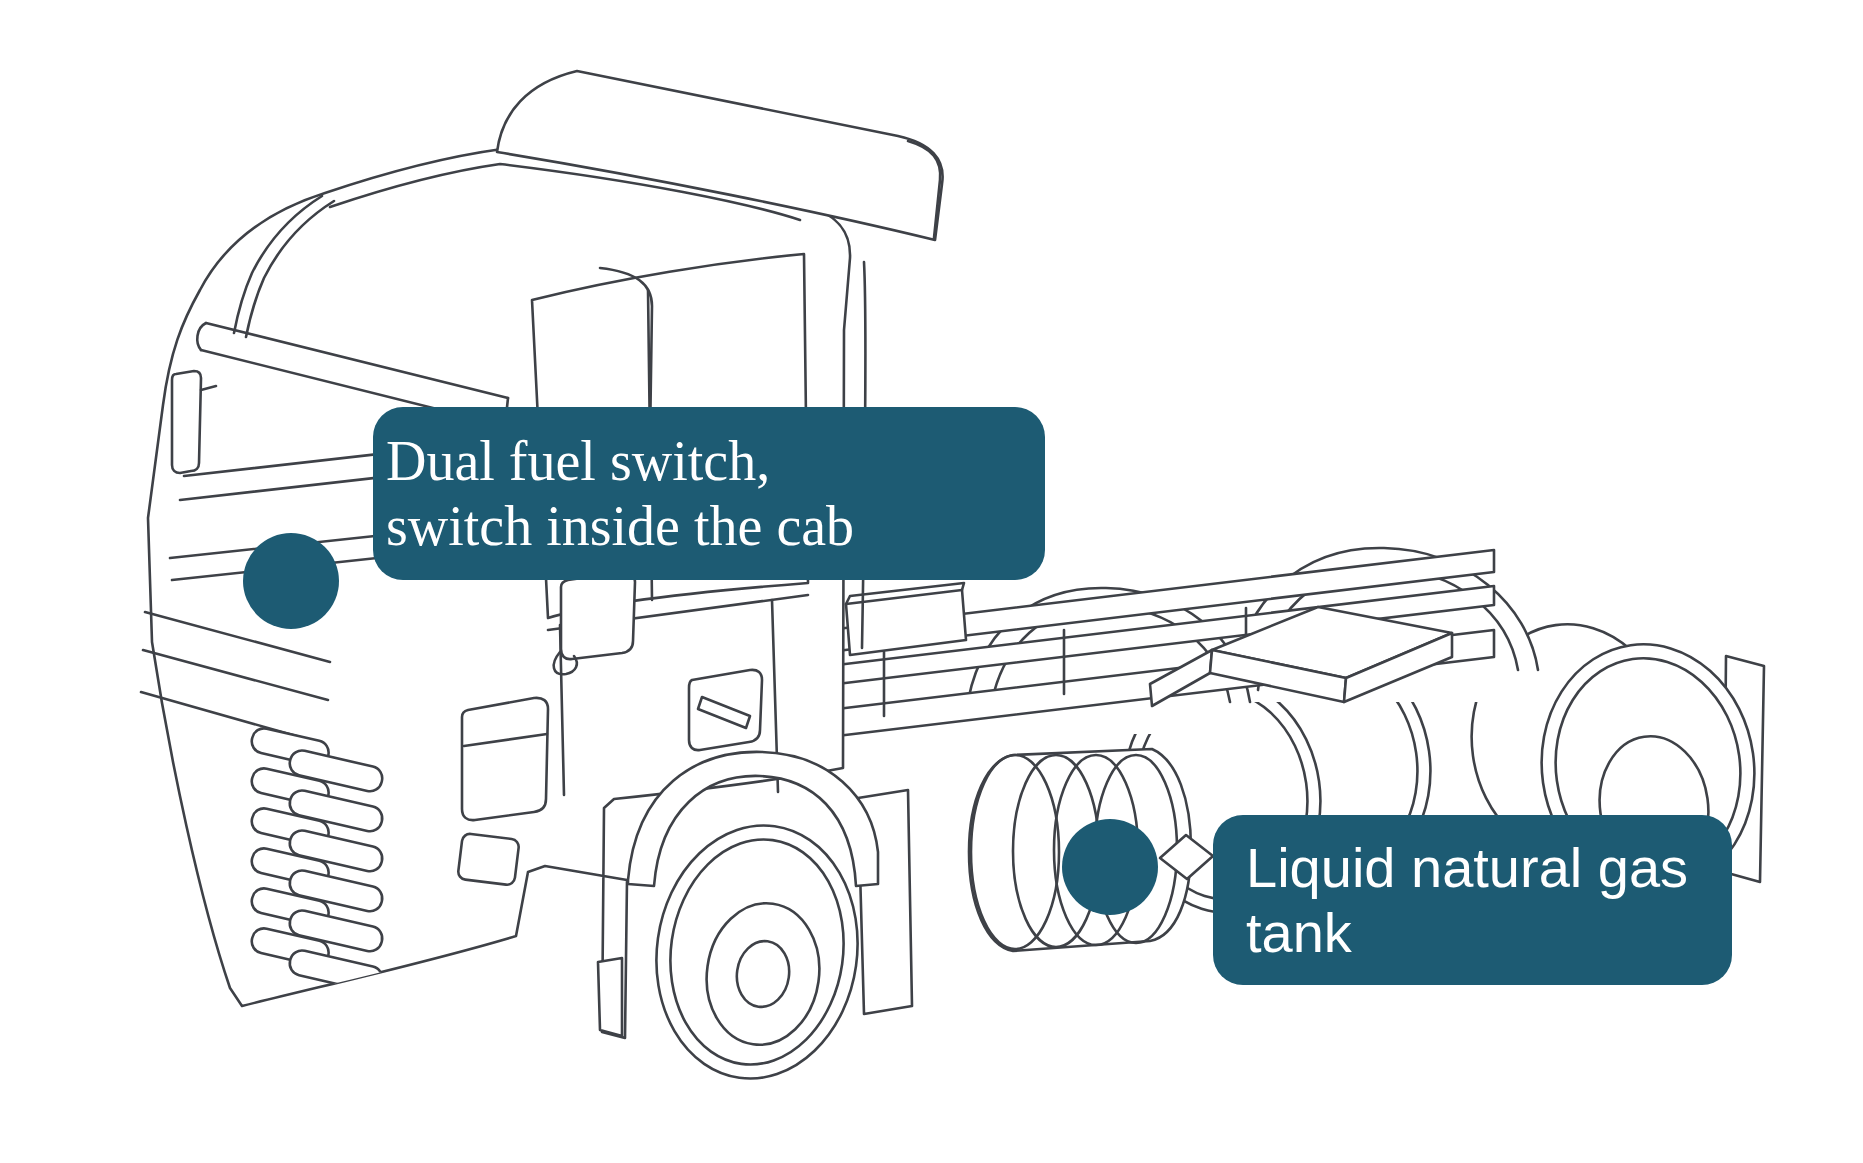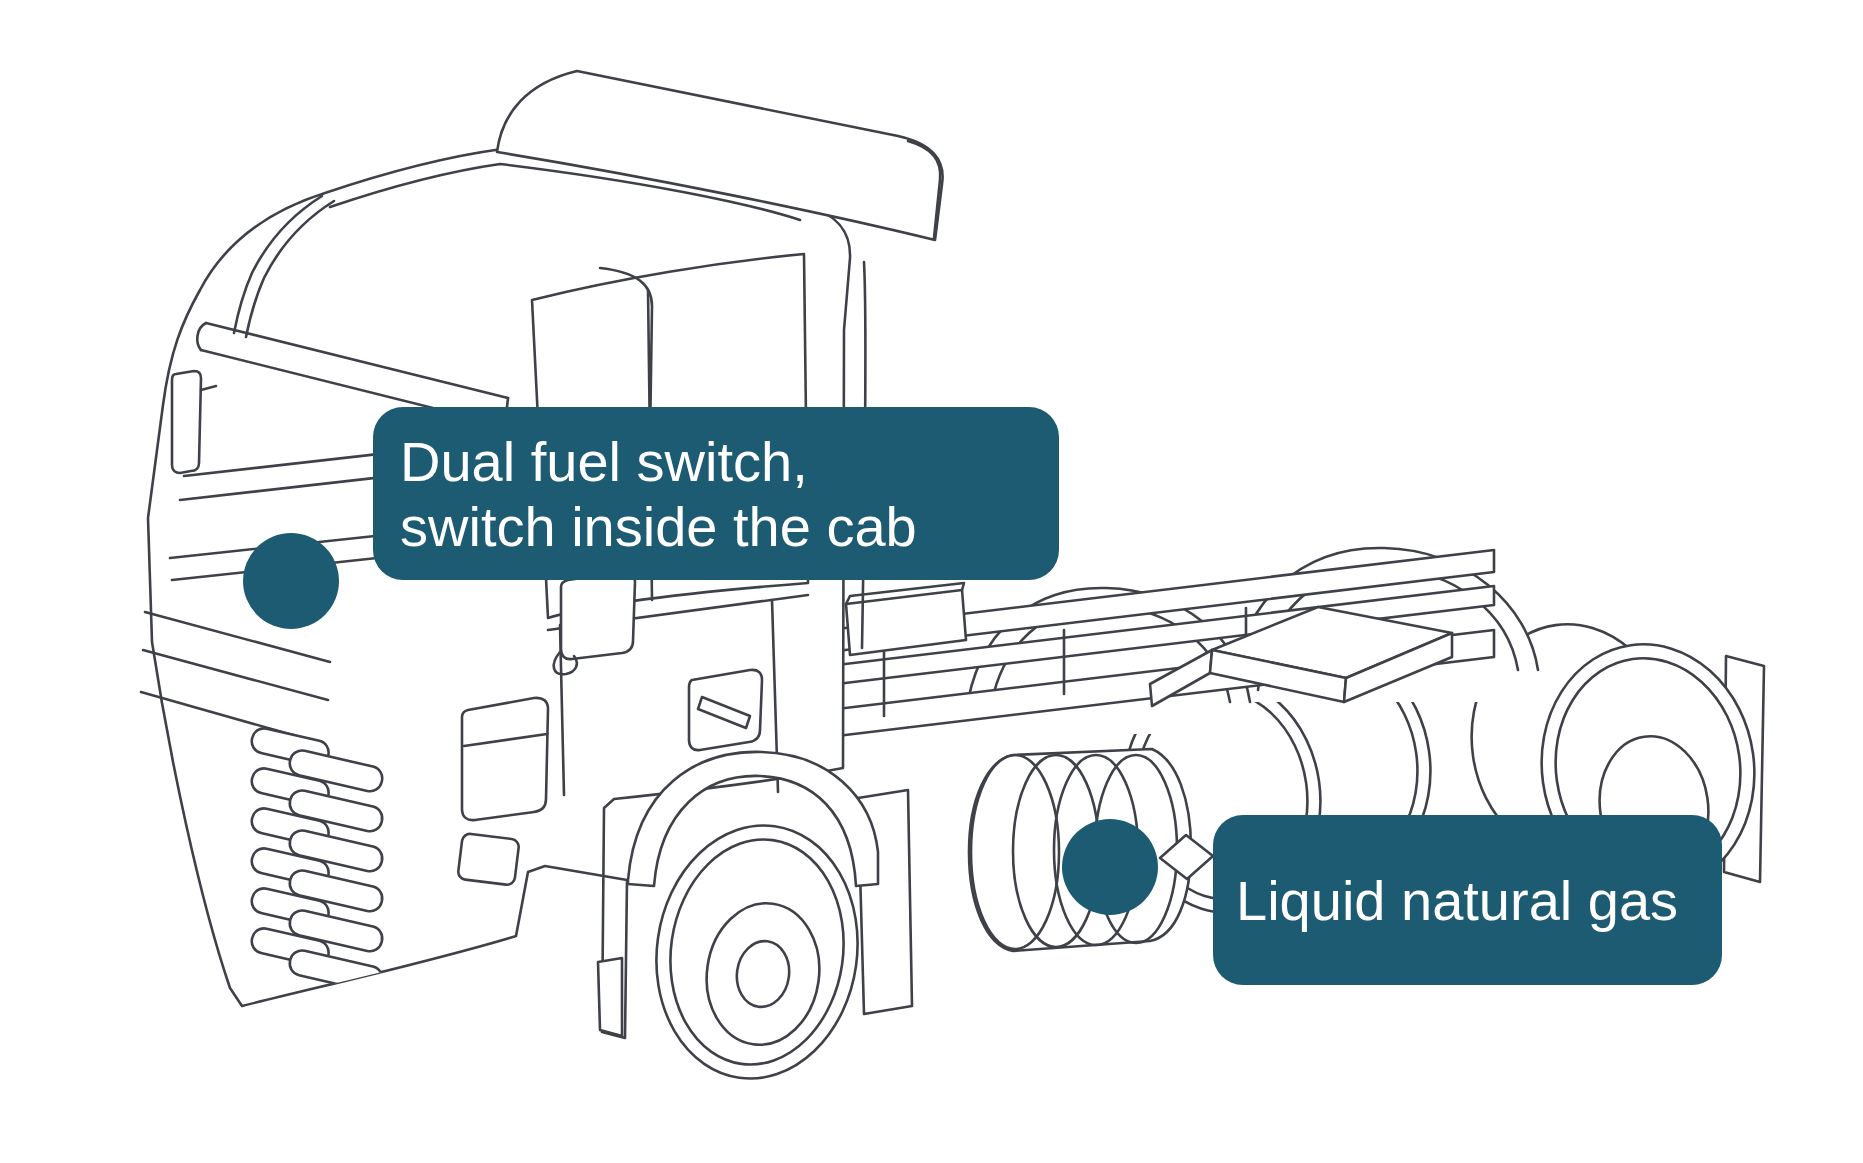--- a/index.html
+++ b/index.html
@@ -19,22 +19,22 @@
   .callout{
     position:absolute;
     background:var(--callout-bg,#1d5b73);
     color:var(--callout-text,#ffffff);
     border-radius:30px;
     display:flex;flex-direction:column;justify-content:center;
     font-size:56px;line-height:65px;
     white-space:nowrap;
     z-index:3;
   }
-  .callout-1{left:373px;top:407px;width:659px;height:173px;padding-left:27px;}
-  .callout-2{left:1213px;top:815px;width:486px;height:170px;padding-left:23px;}
+  .callout-1{left:373px;top:407px;width:659px;height:173px;padding-left:13px;font-family:Liberation Serif, serif;}
+  .callout-2{left:1213px;top:815px;width:486px;height:170px;padding-left:33px;}
   
   .marker{
     position:absolute;
     width:96px;height:96px;border-radius:50%;
     background:var(--callout-bg,#1d5b73);
     z-index:2;
   }
   .marker-1{left:243px;top:533px;}
   .marker-2{left:1062px;top:819px;}
 </style>
@@ -178,15 +178,16 @@
 
   <div class="marker marker-1"></div>
   <div class="marker marker-2"></div>
 
   <div class="callout callout-1">
     <div>Dual fuel switch,</div>
     <div>switch inside the cab</div>
   </div>
   <div class="callout callout-2">
     <div>Liquid natural gas</div>
+    <div>tank</div>
   </div>
 
 </div>
 
 </body></html>

